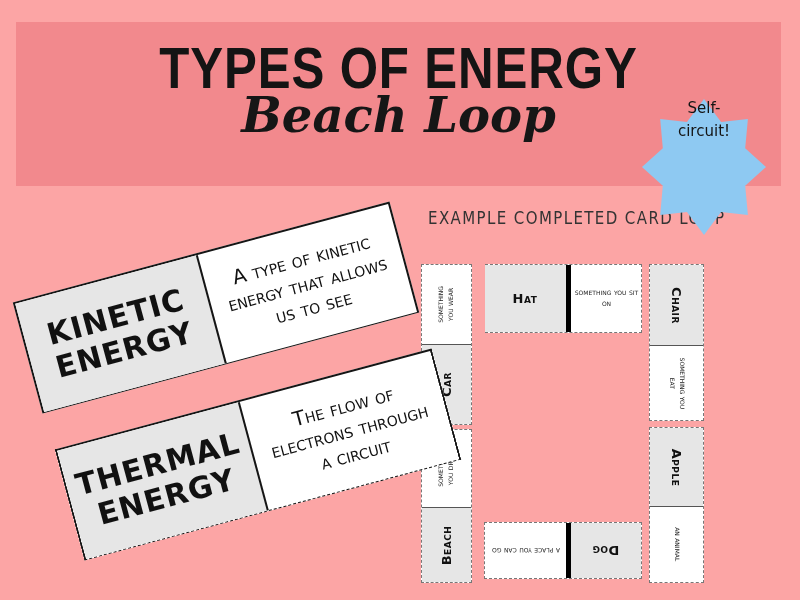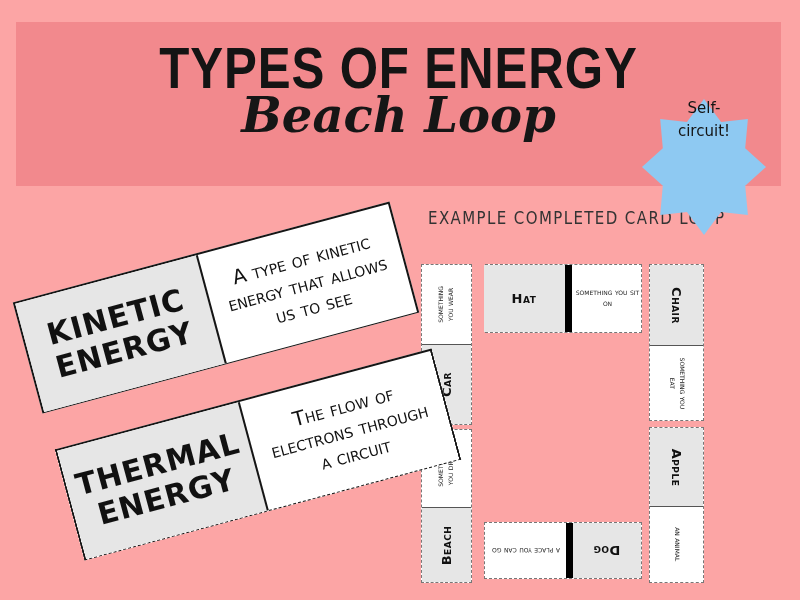--- a/index.html
+++ b/index.html
@@ -44,21 +44,21 @@
   .loop-card {
     position:absolute; display:flex; background:#fff;
     border:1px dashed #777; box-sizing:border-box; z-index:1;
   }
   .h-card { flex-direction:row; }
   .v-card { flex-direction:column; }
   .cell {
     display:flex; align-items:center; justify-content:center;
     position:relative; box-sizing:border-box; flex:none;
   }
-  .h-card .cell + .cell { border-left:7px solid #000000; }
+  .h-card .cell + .cell { border-left:5px solid #000000; }
   .v-card .cell + .cell { border-top:1px solid #555; }
   .gray { background:#E6E6E6; }
   .cell-term {
     font-weight:bold; font-size:13px; font-variant:small-caps;
     letter-spacing:.5px; color:#111; white-space:nowrap;
   }
   .cell-clue {
     font-size:8px; font-variant:small-caps; color:#222;
     line-height:1.3; text-align:center; display:block;
   }

